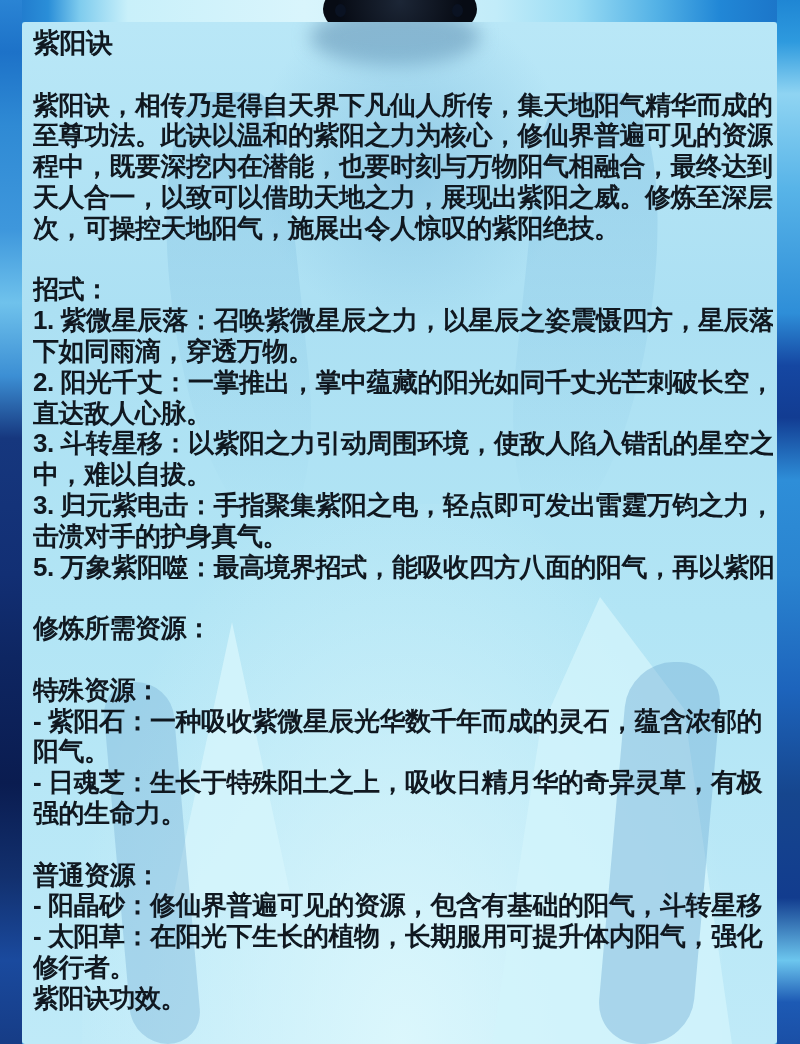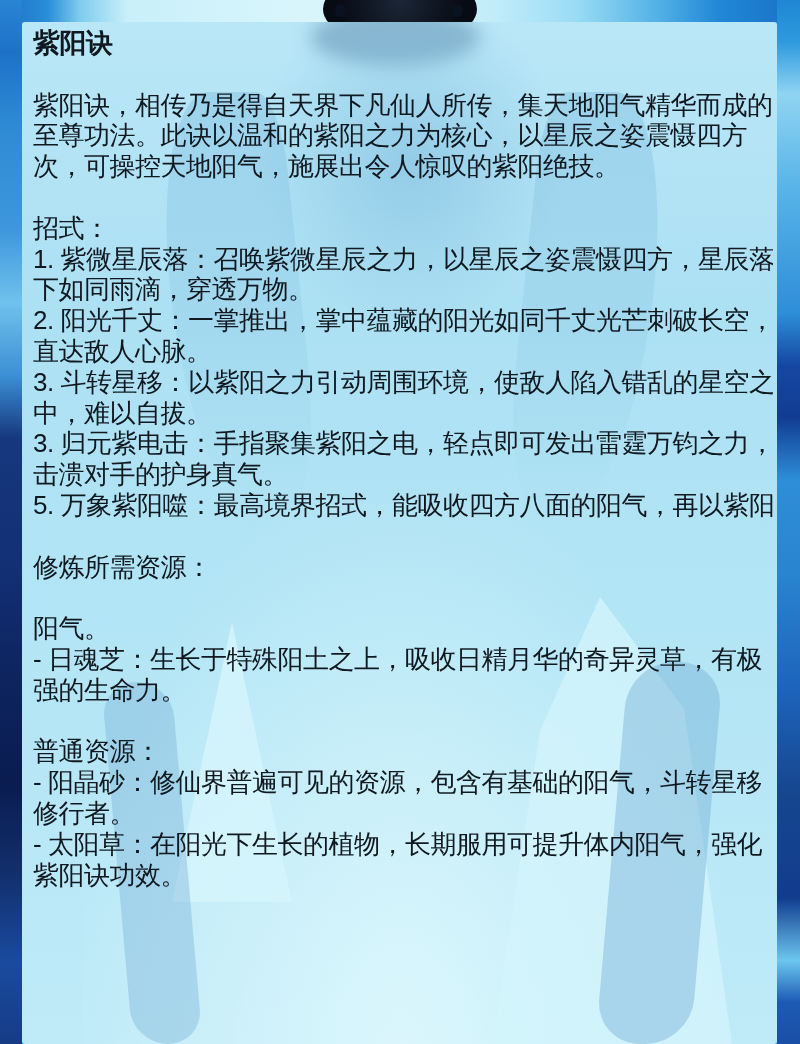--- a/index.html
+++ b/index.html
@@ -85,21 +85,21 @@
 
   
   .text-layer{
     position:absolute;left:0;top:0;width:755px;height:1022px;
     padding:6px 4px 0 11px;box-sizing:border-box;
     z-index:5;
   }
   .line{
     font-size:26px;
     line-height:30.8px;
-    font-weight:400;
+    font-weight:700;
     color:#101820;
     letter-spacing:-0.5px;
     white-space:nowrap;
     overflow:hidden;
   }
   .title-line{
     font-size:27px;
     font-weight:800;
   }
 </style>
@@ -123,41 +123,45 @@
     <div class="deco deco-robe"></div>
     <div class="deco deco-spike-a"></div>
     <div class="deco deco-spike-b"></div>
     <div class="deco deco-arm-dark"></div>
     <div class="deco deco-arm-dark2"></div>
 
     <div class="text-layer">
         <div class="line title-line">紫阳诀</div>
         <div class="line">&nbsp;</div>
         <div class="line">紫阳诀，相传乃是得自天界下凡仙人所传，集天地阳气精华而成的</div>
-        <div class="line">至尊功法。此诀以温和的紫阳之力为核心，以星辰之姿震慑四方</div>
+        <div class="line">至尊功法。此诀以温和的紫阳之力为核心，修仙界普遍可见的资源</div>
+        <div class="line">程中，既要深挖内在潜能，也要时刻与万物阳气相融合，最终达到</div>
+        <div class="line">天人合一，以致可以借助天地之力，展现出紫阳之威。修炼至深层</div>
         <div class="line">次，可操控天地阳气，施展出令人惊叹的紫阳绝技。</div>
         <div class="line">&nbsp;</div>
         <div class="line">招式：</div>
         <div class="line">1. 紫微星辰落：召唤紫微星辰之力，以星辰之姿震慑四方，星辰落</div>
         <div class="line">下如同雨滴，穿透万物。</div>
         <div class="line">2. 阳光千丈：一掌推出，掌中蕴藏的阳光如同千丈光芒刺破长空，</div>
         <div class="line">直达敌人心脉。</div>
         <div class="line">3. 斗转星移：以紫阳之力引动周围环境，使敌人陷入错乱的星空之</div>
         <div class="line">中，难以自拔。</div>
         <div class="line">3. 归元紫电击：手指聚集紫阳之电，轻点即可发出雷霆万钧之力，</div>
         <div class="line">击溃对手的护身真气。</div>
         <div class="line">5. 万象紫阳噬：最高境界招式，能吸收四方八面的阳气，再以紫阳</div>
         <div class="line">&nbsp;</div>
         <div class="line">修炼所需资源：</div>
         <div class="line">&nbsp;</div>
+        <div class="line">特殊资源：</div>
+        <div class="line">- 紫阳石：一种吸收紫微星辰光华数千年而成的灵石，蕴含浓郁的</div>
         <div class="line">阳气。</div>
         <div class="line">- 日魂芝：生长于特殊阳土之上，吸收日精月华的奇异灵草，有极</div>
         <div class="line">强的生命力。</div>
         <div class="line">&nbsp;</div>
         <div class="line">普通资源：</div>
         <div class="line">- 阳晶砂：修仙界普遍可见的资源，包含有基础的阳气，斗转星移</div>
+        <div class="line">- 太阳草：在阳光下生长的植物，长期服用可提升体内阳气，强化</div>
         <div class="line">修行者。</div>
-        <div class="line">- 太阳草：在阳光下生长的植物，长期服用可提升体内阳气，强化</div>
         <div class="line">紫阳诀功效。</div>
       </div>
   </div>
 
 </div>
 
 </body></html>

